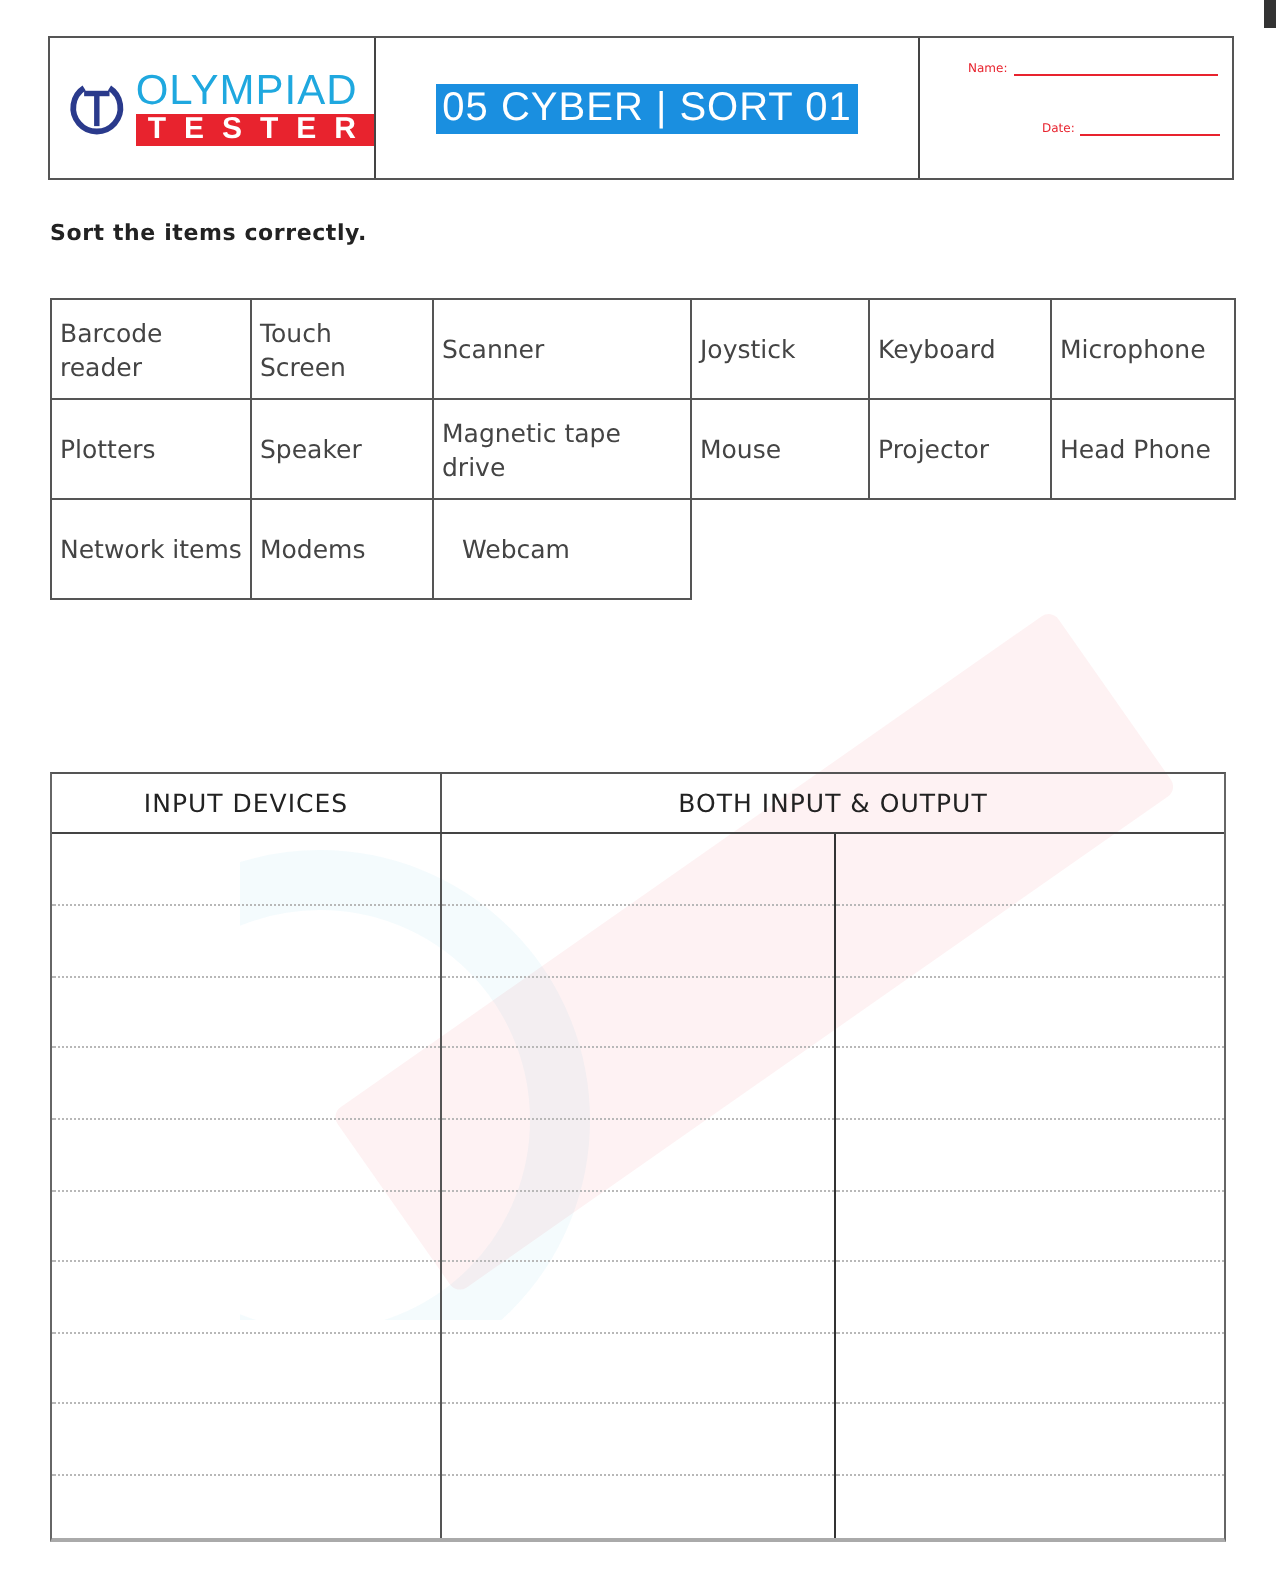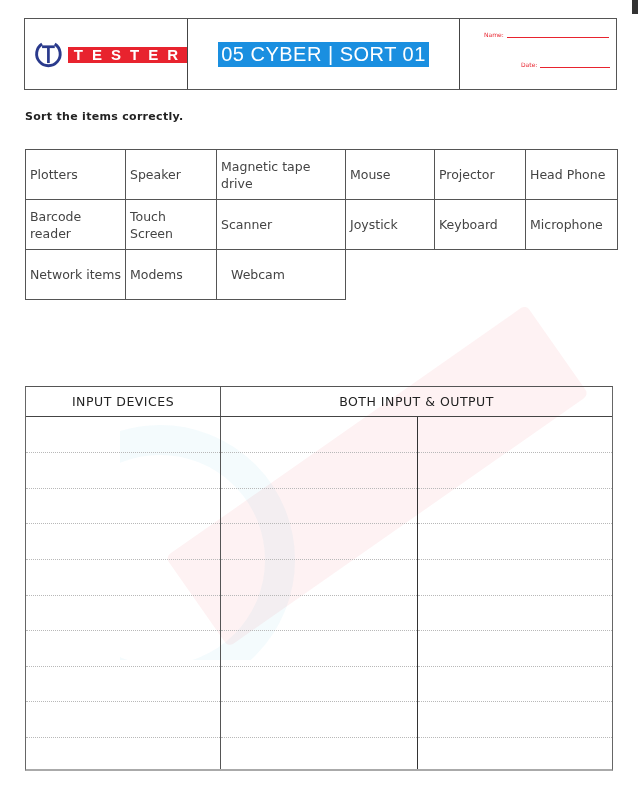--- a/index.html
+++ b/index.html
@@ -71,20 +71,21 @@
 <div class="corner-mark"></div>
 
 <div class="header">
   <div class="logo-cell">
     <svg class="logo-icon" viewBox="0 0 34 34">
       <path d="M10 6 A13 13 0 1 0 24 6" fill="none" stroke="#2a3a8c" stroke-width="3.2"></path>
       <line x1="10" y1="9" x2="24" y2="9" stroke="#2a3a8c" stroke-width="3"></line>
       <line x1="17" y1="9" x2="17" y2="27" stroke="#2a3a8c" stroke-width="3"></line>
     </svg>
     <div class="logo-text">
+      <span class="logo-top">OLYMPIAD</span>
       <span class="logo-bottom">TESTER</span>
     </div>
   </div>
   <div class="title-cell">
     <span class="title-text">05 CYBER | SORT 01</span>
   </div>
   <div class="meta-cell">
     <div class="meta-line" style="left:24px; top:12px;">
       <span>Name:</span>
       <span class="rule" style="width:102px;"></span>
@@ -102,34 +103,34 @@
   <colgroup>
     <col style="width:100px">
       <col style="width:91px">
       <col style="width:129px">
     <col style="width:89px">
       <col style="width:91px">
       <col style="width:92px">
   </colgroup>
   <tbody>
   <tr>
+    <td>Barcode reader</td>
+    <td>Touch Screen</td>
+    <td>Scanner</td>
+    <td>Joystick</td>
+    <td>Keyboard</td>
+    <td>Microphone</td>
+  </tr>
+  <tr>
     <td>Plotters</td>
     <td>Speaker</td>
     <td>Magnetic tape drive</td>
     <td>Mouse</td>
     <td>Projector</td>
     <td>Head Phone</td>
-  </tr>
-  <tr>
-    <td>Barcode reader</td>
-    <td>Touch Screen</td>
-    <td>Scanner</td>
-    <td>Joystick</td>
-    <td>Keyboard</td>
-    <td>Microphone</td>
   </tr>
   <tr>
     <td>Network items</td>
     <td>Modems</td>
     <td class="lastcell">Webcam</td>
     <td class="empty"></td>
     <td class="empty"></td>
     <td class="empty"></td>
   </tr>
 </tbody>

